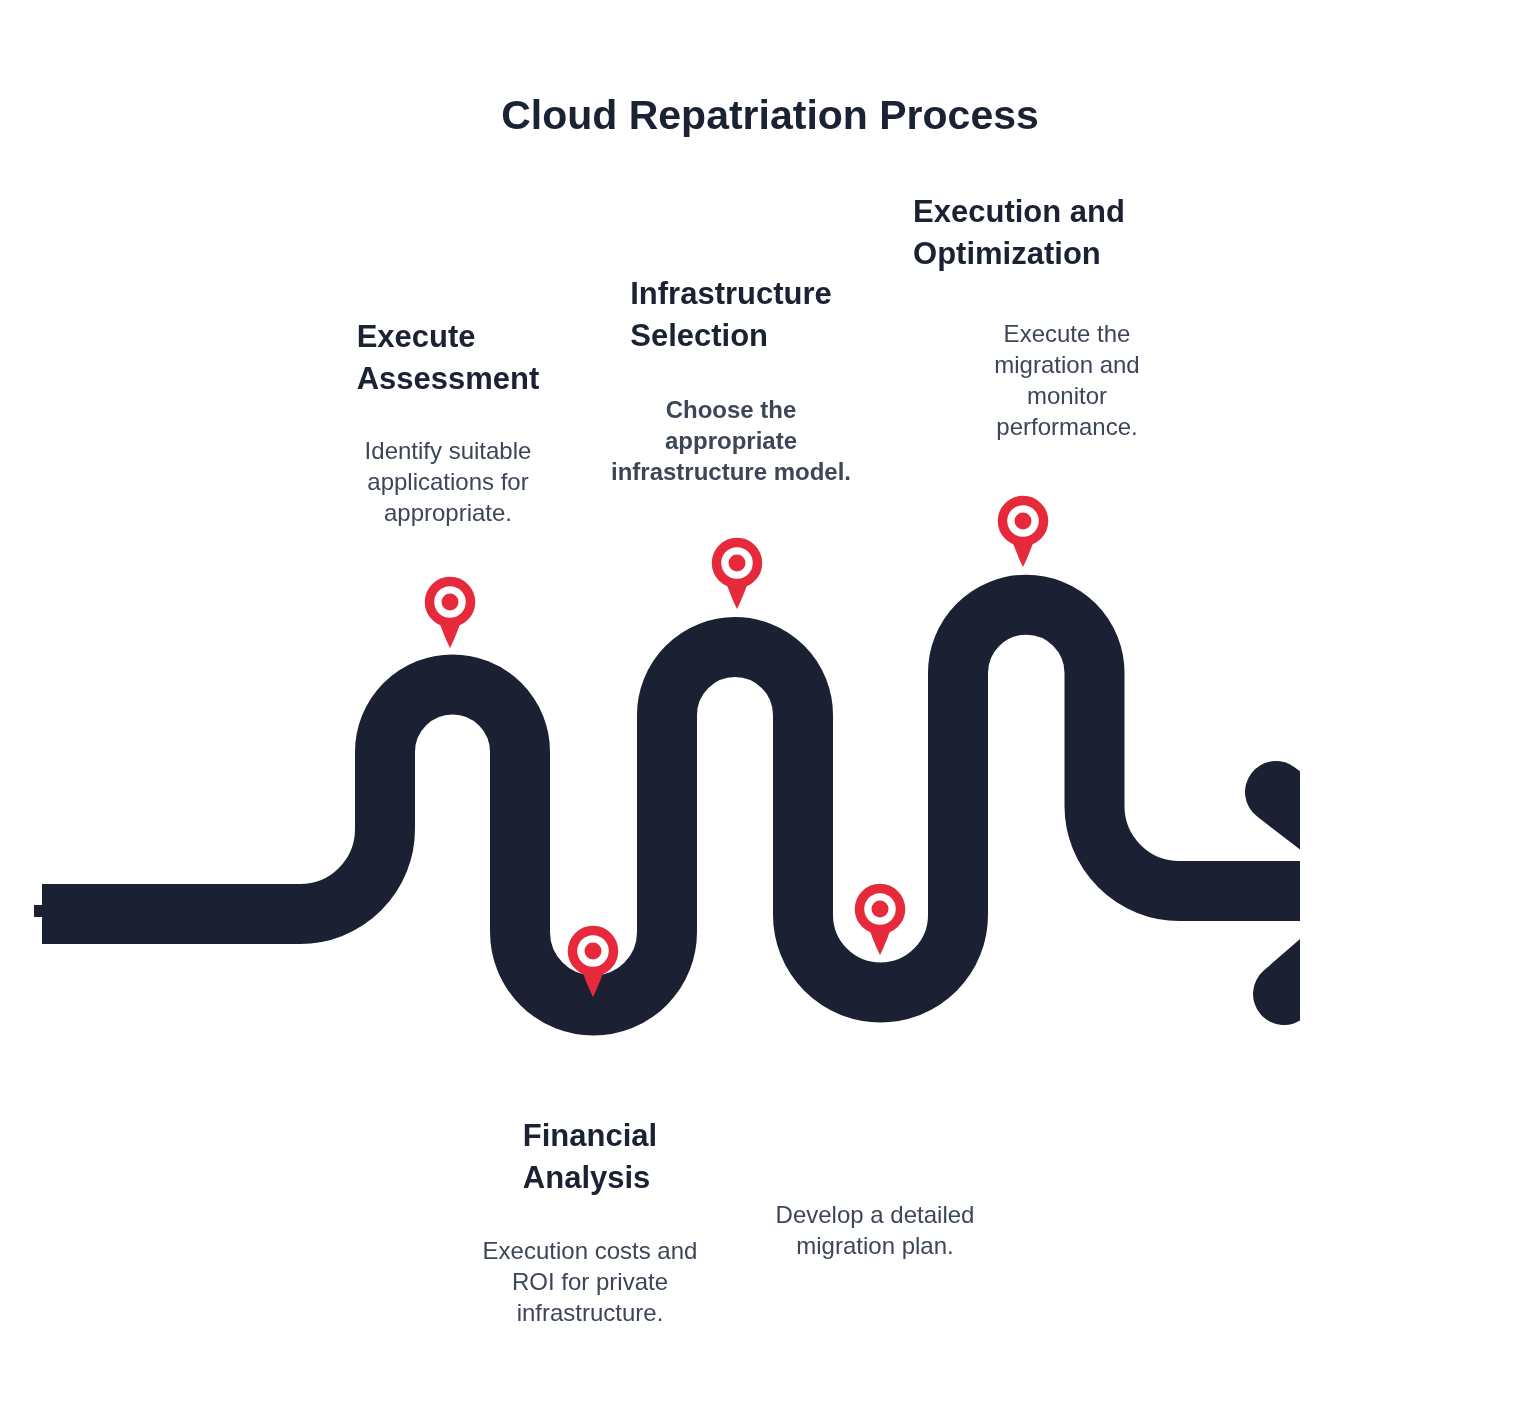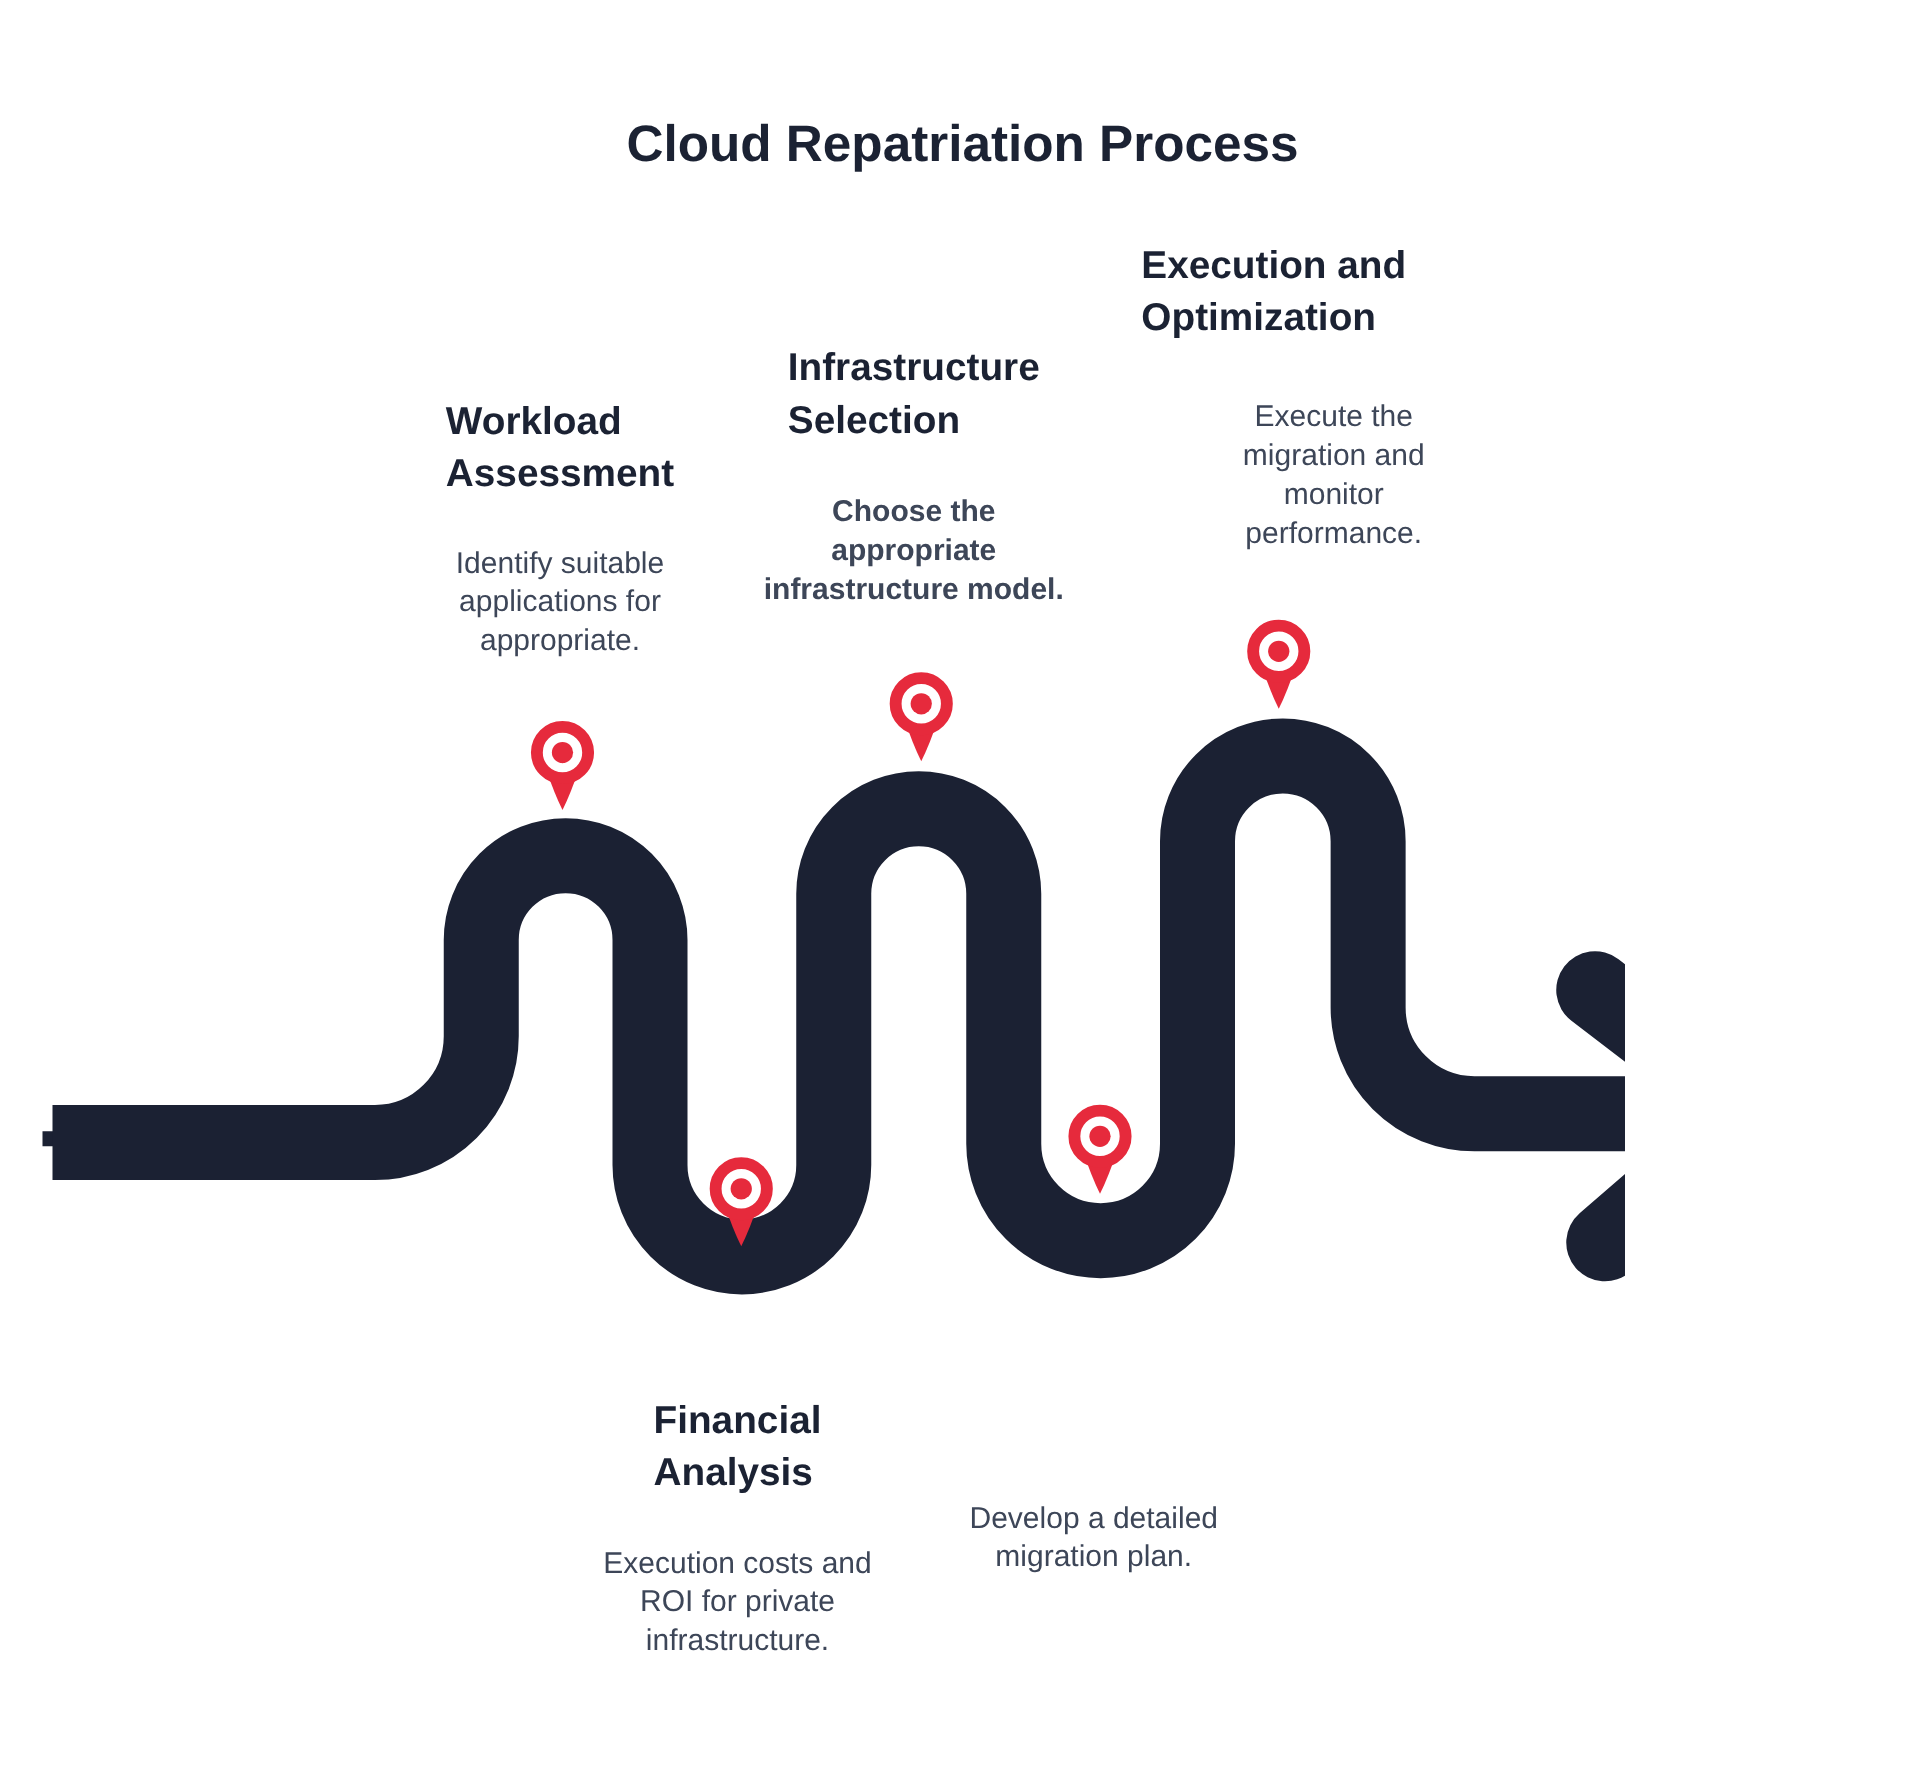--- a/index.html
+++ b/index.html
@@ -125,21 +125,21 @@
       <circle class="pin-ring" cx="0" cy="0" r="20.5"></circle>
       <circle class="pin-dot" cx="0" cy="0" r="8.5"></circle>
     </g>
     <g transform="translate(1023,521)">
       <path class="pin-tail" d="M -13.5 12 Q -7 32 0 46 Q 7 32 13.5 12 Z"></path>
       <circle class="pin-ring" cx="0" cy="0" r="20.5"></circle>
       <circle class="pin-dot" cx="0" cy="0" r="8.5"></circle>
     </g>
   </svg>
 
-  <div class="stage-heading" style="left:448px; top:316px;">Workload
+  <div class="stage-heading" style="left:448px; top:316px;">Execute
 Assessment</div>
   <div class="stage-body" style="left:448px; top:435px;">Identify suitable
 applications for
 appropriate.</div>
 
   <div class="stage-heading" style="left:590px; top:1115px;">Financial
 Analysis</div>
   <div class="stage-body" style="left:590px; top:1235px;">Execution costs and
 ROI for private
 infrastructure.</div>

